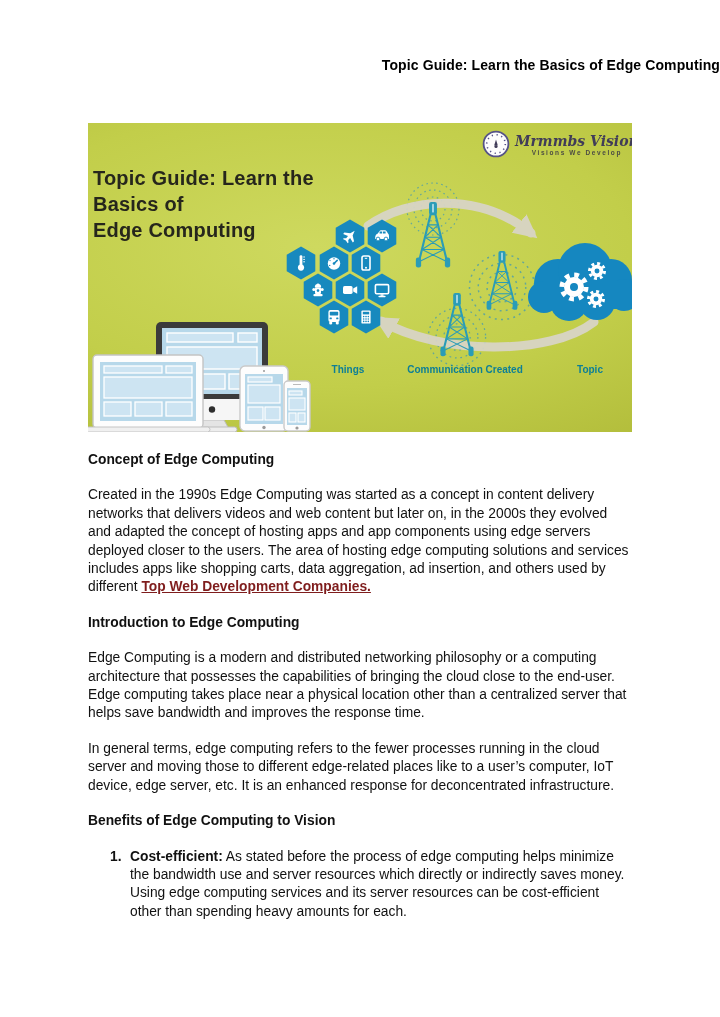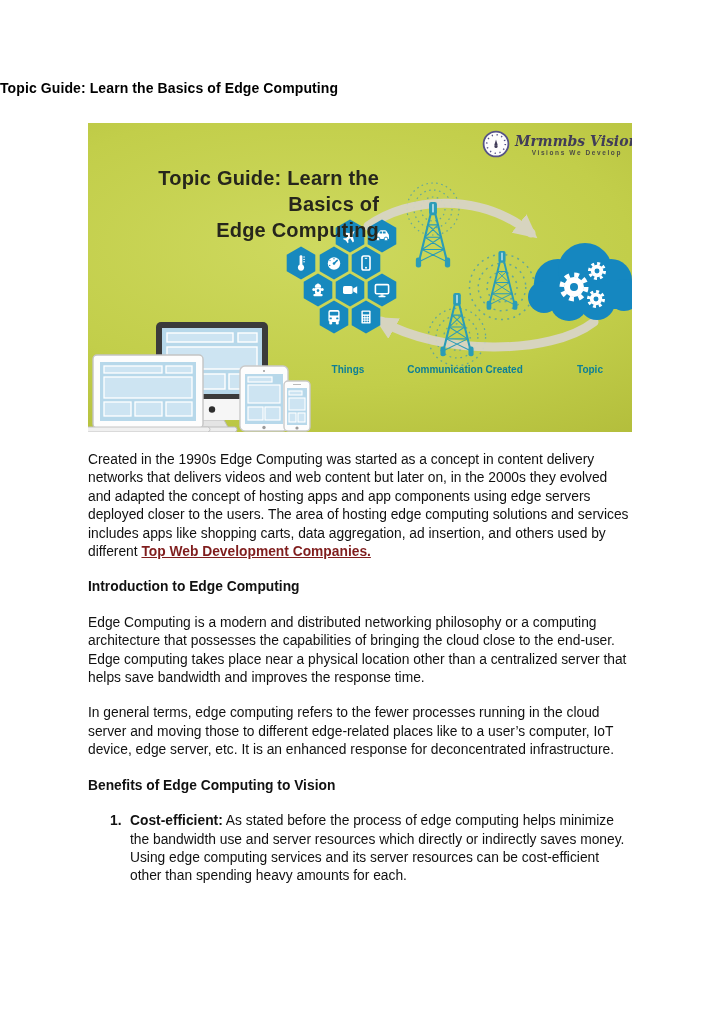--- a/index.html
+++ b/index.html
@@ -3,32 +3,32 @@
 <meta charset="utf-8">
 <style>
   * { margin:0; padding:0; box-sizing:border-box; }
   html,body { background:#ffffff; }
   body { font-family:"Liberation Sans","DejaVu Sans",sans-serif; }
   .page {
     position:relative; width:720px; height:1017px; background:#fff;
     overflow:hidden; color:#000;
   }
   .doc-title {
-    padding-top:80px; text-align:left;
+    padding-top:57px; text-align:right;
     font-size:14px; font-weight:bold; letter-spacing:0.1px;
   }
   
   .banner {
     position:absolute; left:88px; top:123px; width:544px; height:309px;
     overflow:hidden;
     background:radial-gradient(ellipse 120% 95% at 42% 40%, #ced95f 0%, #c2ce4a 48%, #aab433 100%);
   }
   .banner svg.scene { position:absolute; left:0; top:0; }
   .banner-heading {
-    position:absolute; left:5px; top:42px; width:286px; text-align:right;
+    position:absolute; left:5px; top:42px; width:286px; text-align:left;
     font-size:20px; line-height:26px; font-weight:bold; color:#26261c;
     letter-spacing:0.2px;
   }
   .logo {
     position:absolute; left:394px; top:7px; display:flex; align-items:center; gap:5px;
   }
   .logo-text { display:flex; flex-direction:column; align-items:center; }
   .logo-brand {
     font-family:"DejaVu Serif","Liberation Serif",serif; font-style:italic; font-weight:600;
     font-size:14px; color:#403c58; white-space:nowrap; line-height:16px;
@@ -276,20 +276,21 @@
       </div>
     </div>
 
     <span class="stage-label label-things">Things</span>
     <span class="stage-label label-networks">Communication Created</span>
     <span class="stage-label label-cloud">Topic</span>
   </figure>
 
   <div class="content">
 
+    <h2>Concept of Edge Computing</h2>
     <p><span>Created in the 1990s Edge Computing was started as a concept in content delivery networks that delivers videos and web content but later on, in the 2000s they evolved and adapted the concept of hosting apps and app components using edge servers deployed closer to the users. The area of hosting edge computing solutions and services includes apps like shopping carts, data aggregation, ad insertion, and others used by different </span><a class="doc-link" href="#">Top Web Development Companies.</a></p>
 
     <h2>Introduction to Edge Computing</h2>
     <p>Edge Computing is a modern and distributed networking philosophy or a computing architecture that possesses the capabilities of bringing the cloud close to the end-user. Edge computing takes place near a physical location other than a centralized server that helps save bandwidth and improves the response time.</p>
     <p>In general terms, edge computing refers to the fewer processes running in the cloud server and moving those to different edge-related places like to a user’s computer, IoT device, edge server, etc. It is an enhanced response for deconcentrated infrastructure.</p>
 
     <h2>Benefits of Edge Computing to Vision</h2>
     <div class="num-list">
       <div class="num-item">
         <span class="num">1.</span><span class="item-label">Cost-efficient:</span><span> As stated before the process of edge computing helps minimize the bandwidth use and server resources which directly or indirectly saves money. Using edge computing services and its server resources can be cost-efficient other than spending heavy amounts for each.</span>

